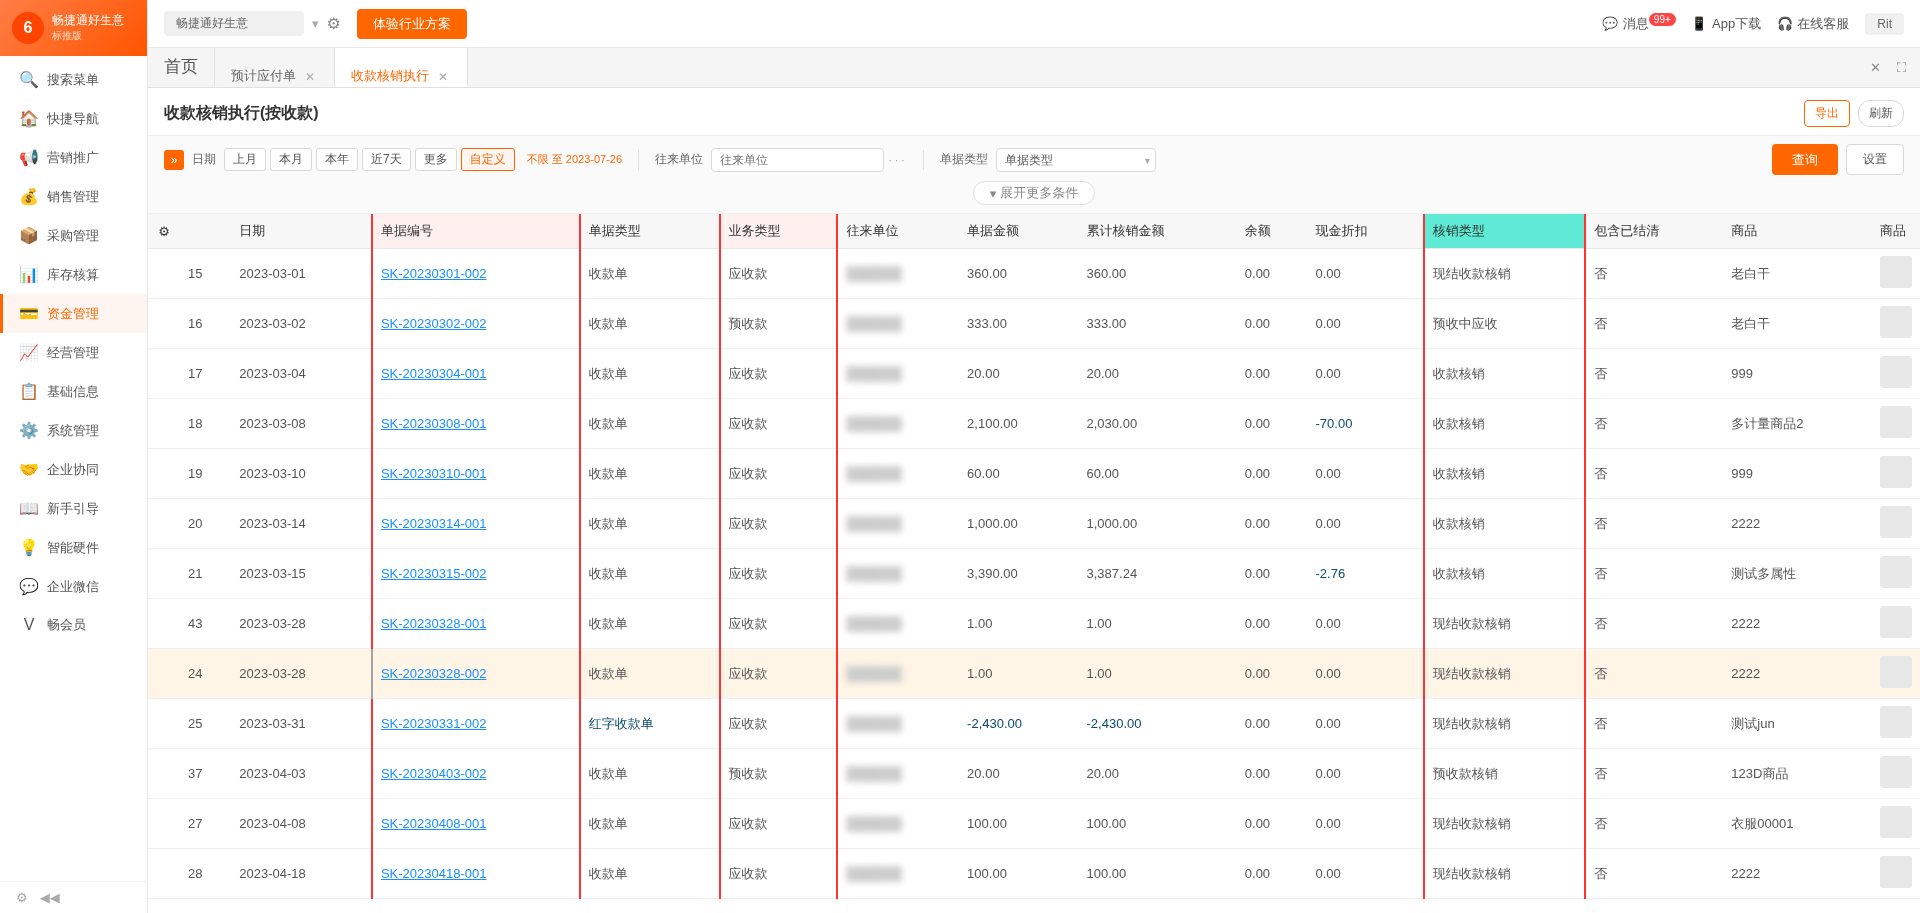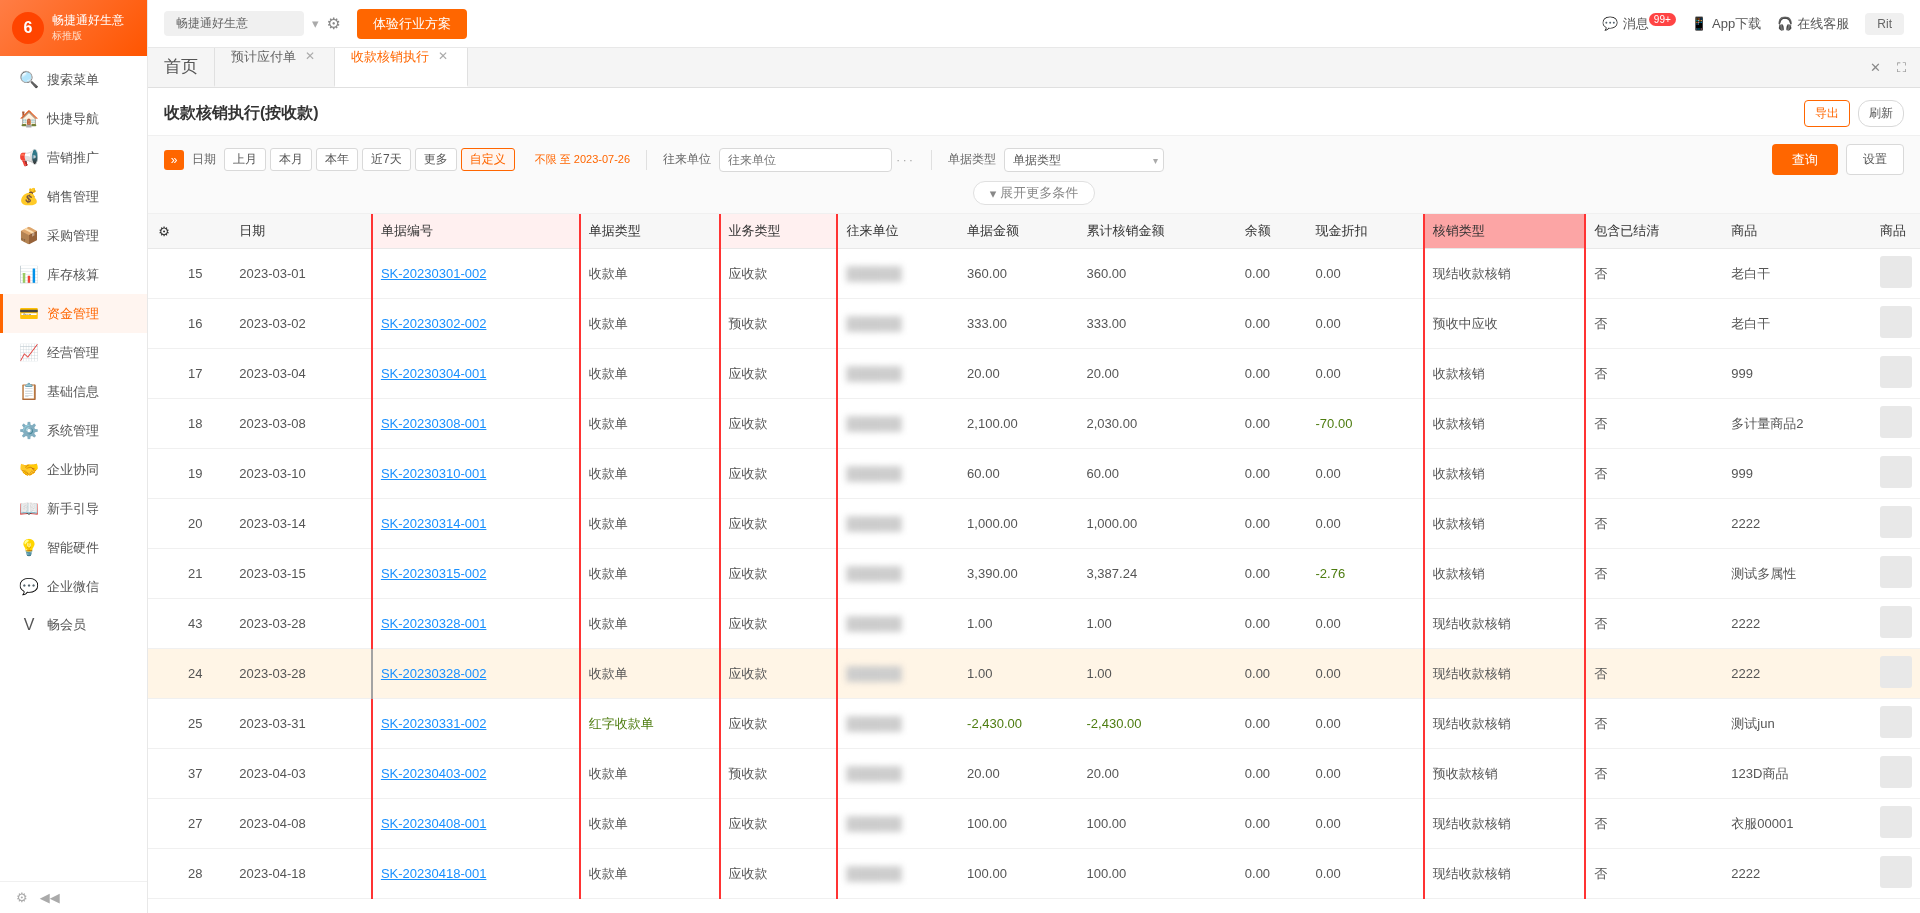--- a/index.html
+++ b/index.html
@@ -30,21 +30,21 @@
     .topbar-gear { color: #888; cursor: pointer; font-size: 16px; }
     .topbar-btn-industry { background: #ff6600; color: #fff; border: none; border-radius: 4px; padding: 6px 16px; cursor: pointer; font-size: 13px; }
     .topbar-spacer { flex: 1; }
     .topbar-actions { display: flex; align-items: center; gap: 16px; }
     .topbar-action-item { display: flex; align-items: center; gap: 4px; color: #555; cursor: pointer; font-size: 12px; }
     .topbar-badge { background: #ff4444; color: #fff; border-radius: 10px; padding: 1px 5px; font-size: 10px; margin-left: -4px; margin-top: -8px; }
     .topbar-user { background: #f0f0f0; border-radius: 4px; padding: 4px 12px; font-size: 12px; color: #666; }
 
     
     .tabbar { height: 40px; background: #f5f5f5; border-bottom: 1px solid #e0e0e0; display: flex; align-items: stretch; padding: 0 0; }
-    .tab { display: flex; align-items: flex-start; gap: 6px; padding: 0 16px; cursor: pointer; border-right: 1px solid #e0e0e0; color: #666; font-size: 13px; background: #f5f5f5; border-bottom: 2px solid transparent; }
+    .tab { display: flex; align-items: flex-end; gap: 6px; padding: 0 16px; cursor: pointer; border-right: 1px solid #e0e0e0; color: #666; font-size: 13px; background: #f5f5f5; border-bottom: 2px solid transparent; }
     .tab.active { background: #fff; color: #ff6600; border-bottom: 2px solid #fff; }
     .tab-home { color: #555; font-size: 17px; padding: 0 16px; display: flex; align-items: center; }
     .tab-close { font-size: 12px; color: #aaa; cursor: pointer; width: 16px; height: 16px; display: flex; align-items: center; justify-content: center; border-radius: 3px; }
     .tab-actions { margin-left: auto; display: flex; align-items: center; gap: 4px; padding: 0 8px; }
     .tab-action-btn { color: #888; cursor: pointer; padding: 4px 6px; border-radius: 3px; }
 
     
     .page-content { flex: 1; overflow: hidden; display: flex; flex-direction: column; background: #fff; margin: 0; padding: 0; }
 
     
@@ -77,21 +77,21 @@
 
     
     .table-container { flex: 1; overflow: auto; }
     table { width: 100%; border-collapse: collapse; font-size: 12px; }
     thead tr { background: #f7f7f7; }
     th { padding: 8px 8px; text-align: left; color: #333; font-weight: 500; border-bottom: 1px solid #e8e8e8; white-space: nowrap; position: sticky; top: 0; background: #f7f7f7; z-index: 1; }
     td { padding: 7px 8px; color: #555; border-bottom: 1px solid #f0f0f0; white-space: nowrap; }
     tr.highlighted td { background: #fff5e6; }
     .col-settings { width: 32px; text-align: center; }
     .link-text { color: #1890ff; cursor: pointer; text-decoration: underline; }
-    .text-red { color: #4d7c0f; }
+    .text-red { color: #0c4a6e; }
     .blurred { filter: blur(3px); user-select: none; color: #ccc; }
 
     
     .table-container::-webkit-scrollbar { height: 8px; width: 8px; }
     .table-container::-webkit-scrollbar-thumb { background: #ccc; border-radius: 4px; }
     .table-container::-webkit-scrollbar-track { background: #f5f5f5; }
   </style>
 </head>
 <body>
 
@@ -230,21 +230,21 @@
         <button class="filter-expand-btn">»</button>
         <span class="filter-label">日期</span>
         <div class="filter-date-pills">
           <button class="filter-pill">上月</button>
           <button class="filter-pill">本月</button>
           <button class="filter-pill">本年</button>
           <button class="filter-pill">近7天</button>
           <button class="filter-pill">更多</button>
           <button class="filter-pill-custom">自定义</button>
         </div>
-        <div style="display:flex;flex-direction:column;margin-left:12px;text-align:right;">
+        <div style="display:flex;flex-direction:column;margin-left:4px;text-align:right;">
           <span class="filter-date-sub">不限 至 2023-07-26</span>
         </div>
         <div class="filter-divider"></div>
         <span class="filter-label">往来单位</span>
         <div class="filter-field">
           <input class="filter-input" style="min-width: 160px;" placeholder="往来单位">
           <span class="filter-dots">···</span>
         </div>
         <div class="filter-divider"></div>
         <span class="filter-label">单据类型</span>
@@ -274,21 +274,21 @@
             <th></th>
             <th>日期</th>
             <th style="border-left:2px solid #ff3333; border-right:2px solid #ff3333; background:#fff0f0;">单据编号</th>
             <th>单据类型</th>
             <th style="border-left:2px solid #ff3333; border-right:2px solid #ff3333; background:#fff0f0;">业务类型</th>
             <th>往来单位</th>
             <th>单据金额</th>
             <th>累计核销金额</th>
             <th>余额</th>
             <th>现金折扣</th>
-            <th style="border-left:2px solid #ff3333; border-right:2px solid #ff3333; background:#fca5a5;">核销类型</th>
+            <th style="border-left:2px solid #ff3333; border-right:2px solid #ff3333; background:#5eead4;">核销类型</th>
             <th>包含已结清</th>
             <th>商品</th>
             <th>商品</th>
           </tr>
         </thead>
         <tbody id="table-body">
 
         <tr>
     <td></td>
     <td>15</td>

